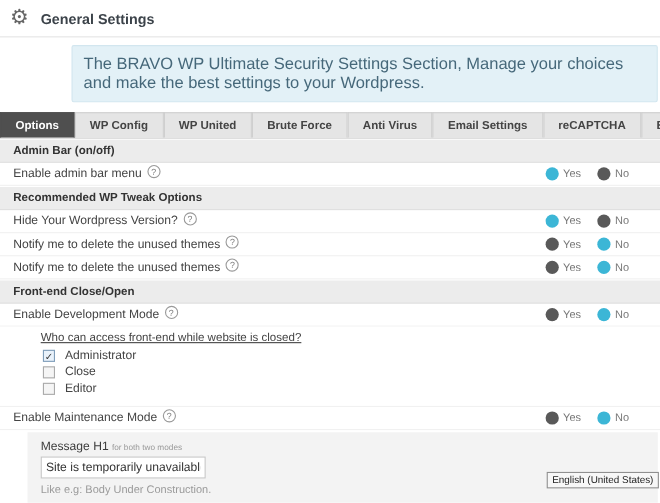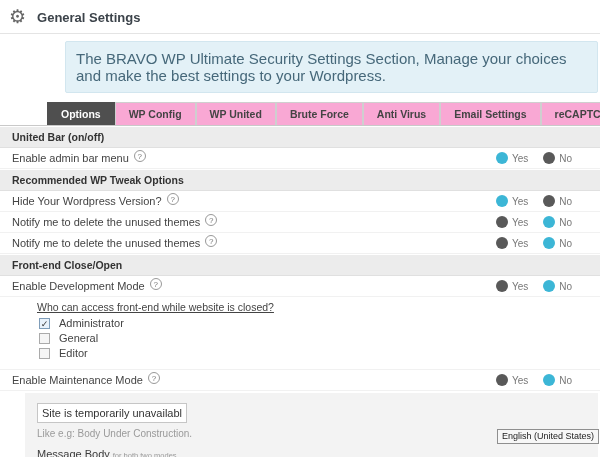--- a/index.html
+++ b/index.html
@@ -12,24 +12,24 @@
   
   .hdr { display:flex; align-items:center; gap:11px; padding:7px 10px 6px 9px; border-bottom:1px solid #e4e4e4; }
   .gear { font-size:19px; color:#666; line-height:20px; }
   .title { font-size:13px; font-weight:bold; color:#3c434a; }
   
   .notice {
     margin:7px 2px 0 65px; background:#e3f1f7; border:1px solid #d2e6ef;
     color:#46687a; padding:8px 10px; font-size:15px; border-radius:2px;
   }
   
-  .tabs { display:flex; margin-top:9px; border-bottom:1px solid #c9c9c9;padding-left:47px; }
+  .tabs { display:flex; margin-top:9px; border-bottom:1px solid #c9c9c9; }
   .tab {
     padding:5px 13px; font-weight:bold; font-size:10.5px; color:#444;
-    background:#f9a8d4; border:1px solid #cfcfcf; border-bottom:none;
+    background:#e5e5e5; border:1px solid #cfcfcf; border-bottom:none;
     cursor:pointer; white-space:nowrap;
   }
   .tab.active { background:#4f4f4f; color:#fff; border-color:#4f4f4f; }
   
   .section-header {
     background:#ececec; font-weight:bold; font-size:10.5px; color:#333;
     padding:4px 12px; border-bottom:1px solid #e0e0e0; margin-top:1px;
   }
   .row { display:flex; align-items:flex-start; padding:4px 12px; border-bottom:1px solid #f1f1f1; }
   .row-label { font-size:11px; color:#444; }
@@ -88,21 +88,21 @@
     <div class="tab">WP Config</div>
     <div class="tab">WP United</div>
     <div class="tab">Brute Force</div>
     <div class="tab">Anti Virus</div>
     <div class="tab">Email Settings</div>
     <div class="tab">reCAPTCHA</div>
     <div class="tab">Error Pages</div>
   </div>
 
 <div>
-    <div class="section-header">United Bar (on/off)</div>
+    <div class="section-header">Admin Bar (on/off)</div>
     <div class="row">
       <span class="row-label">Enable admin bar menu</span>
       <span class="help">?</span>
       <span class="radios">
         <span class="radio-opt">
           <span class="dot on"></span>
           <span class="radio-lbl">Yes</span>
         </span>
         <span class="radio-opt">
           <span class="dot off"></span>
@@ -172,21 +172,21 @@
 
 <div class="access">
   <div class="access-title">Who can access front-end while website is closed?</div>
   <div>
       <div class="chk-row">
         <span class="chk checked">✓</span>
         <span class="chk-lbl">Administrator</span>
       </div>
       <div class="chk-row">
         <span class="chk"></span>
-        <span class="chk-lbl">General</span>
+        <span class="chk-lbl">Close</span>
       </div>
       <div class="chk-row">
         <span class="chk"></span>
         <span class="chk-lbl">Editor</span>
       </div>
     </div>
 </div>
 
 <div class="row">
   <span class="row-label">Enable Maintenance Mode</span>
@@ -197,20 +197,23 @@
       <span class="radio-lbl">Yes</span>
     </span>
     <span class="radio-opt">
       <span class="dot on" id="maint-no-dot"></span>
       <span class="radio-lbl">No</span>
     </span>
   </span>
 </div>
 
 <div class="panel">
+  <div>
+    <span class="fld-label">Message H1</span><span class="fld-note">for both two modes</span>
+  </div>
   <input class="txt" type="text" value="Site is temporarily unavailable." style="">
   <div class="hint">Like e.g: Body Under Construction.</div>
   <div class="spacer"></div>
   <div>
     <span class="fld-label">Message Body</span><span class="fld-note">for both two modes</span>
   </div>
 
 </div>
 
 <div class="lang-box">English (United States)</div>

